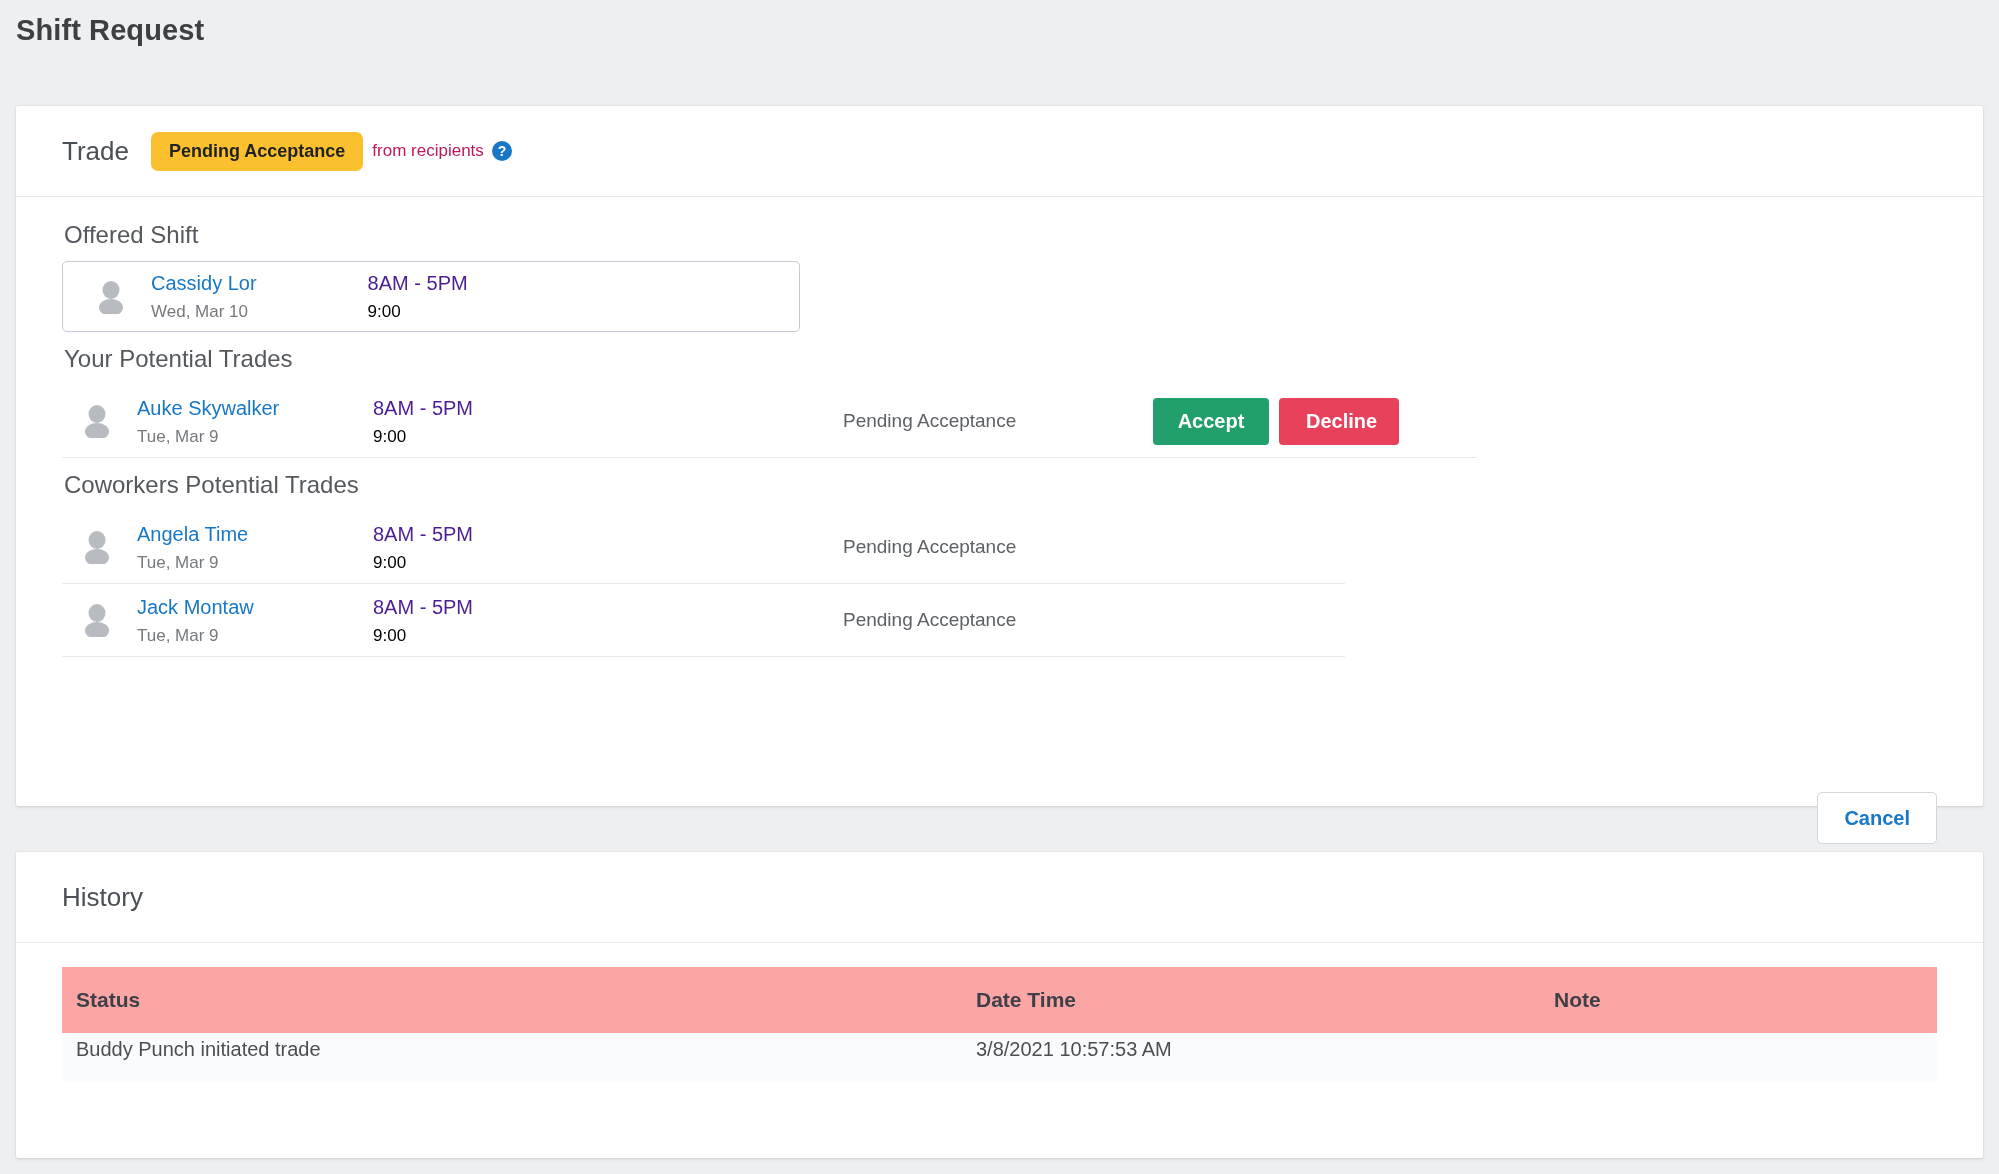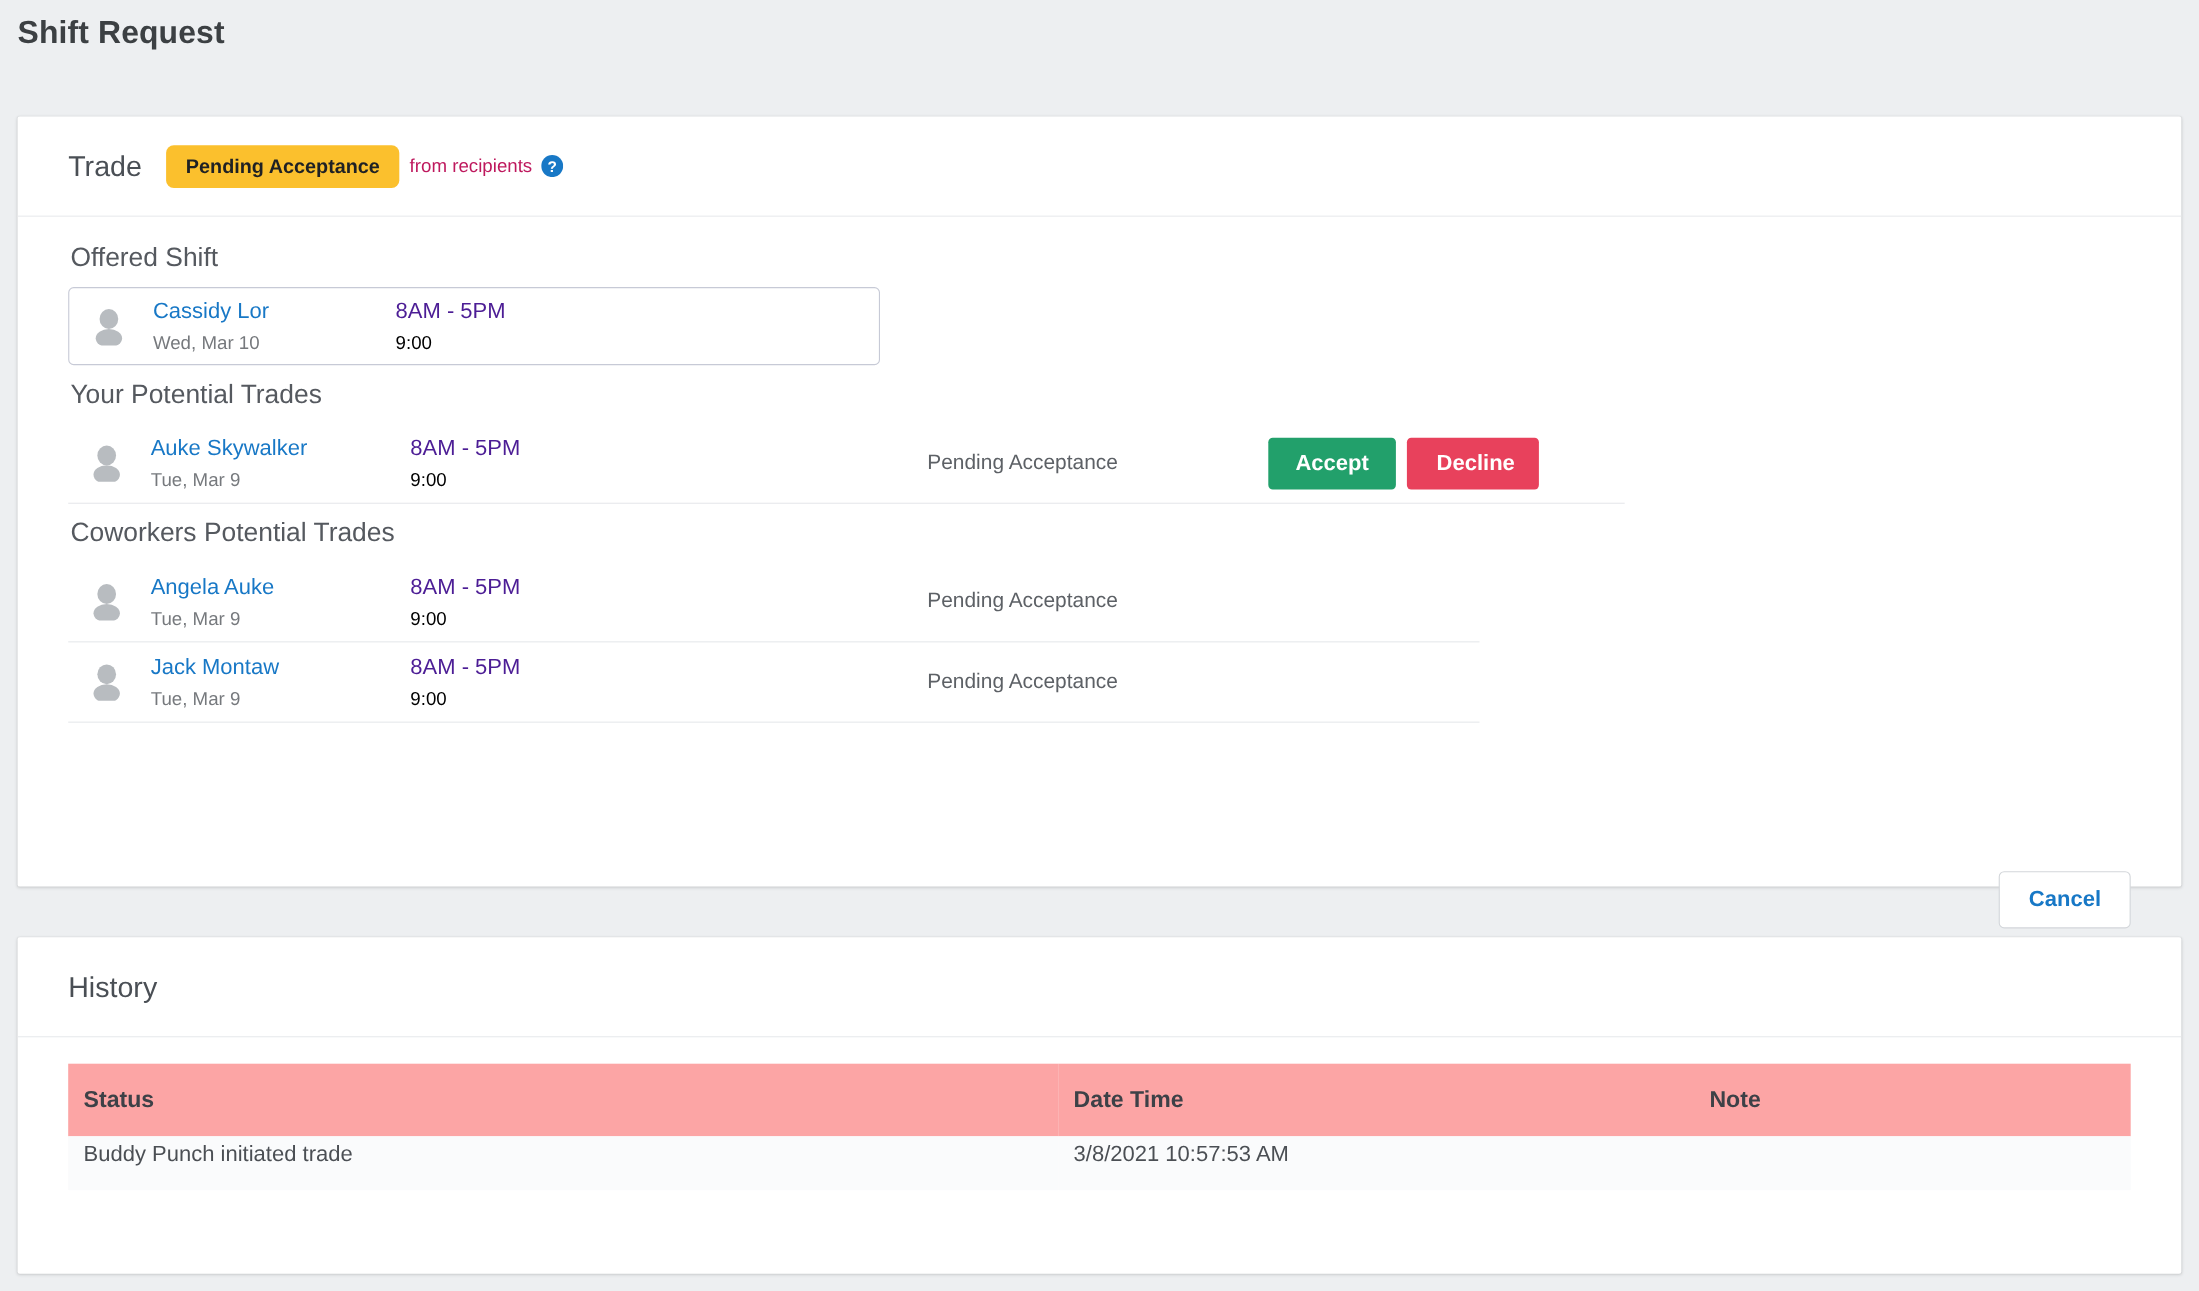--- a/index.html
+++ b/index.html
@@ -79,21 +79,21 @@
   .section-title.tight { margin-top: 13px; }
 
   
   .offered-box {
     border: 1px solid #c7cad6;
     border-radius: 5px;
     width: 738px;
     height: 71px;
     display: flex;
     align-items: center;
-    padding-left: 21px;
+    padding-left: 33px;
   }
   .shift-row {
     display: flex;
     align-items: center;
     height: 72px;
     padding-left: 20px;
     position: relative;
   }
   .avatar { width: 30px; height: 34px; flex: 0 0 30px; }
   .col-person { width: 236px; margin-left: 25px; }
@@ -269,21 +269,21 @@
       <div class="section-title tight">Coworkers Potential Trades</div>
 
       <div class="shift-row">
         <span class="avatar">
           <svg width="30" height="34" viewBox="0 0 30 34">
             <ellipse cx="15" cy="10" rx="8.5" ry="9" fill="#b8bcc0"></ellipse>
             <ellipse cx="15" cy="27.5" rx="12" ry="8.5" fill="#b8bcc0"></ellipse>
           </svg>
         </span>
         <span class="col-person">
-          <a class="name" href="#">Angela Auke</a>
+          <a class="name" href="#">Angela Time</a>
           <span class="sub">Tue, Mar 9</span>
         </span>
         <span class="col-time">
           <span class="time-main">8AM - 5PM</span>
           <span class="time-sub">9:00</span>
         </span>
         <span class="col-status">Pending Acceptance</span>
       </div>
       <div class="divider-co"></div>
 

